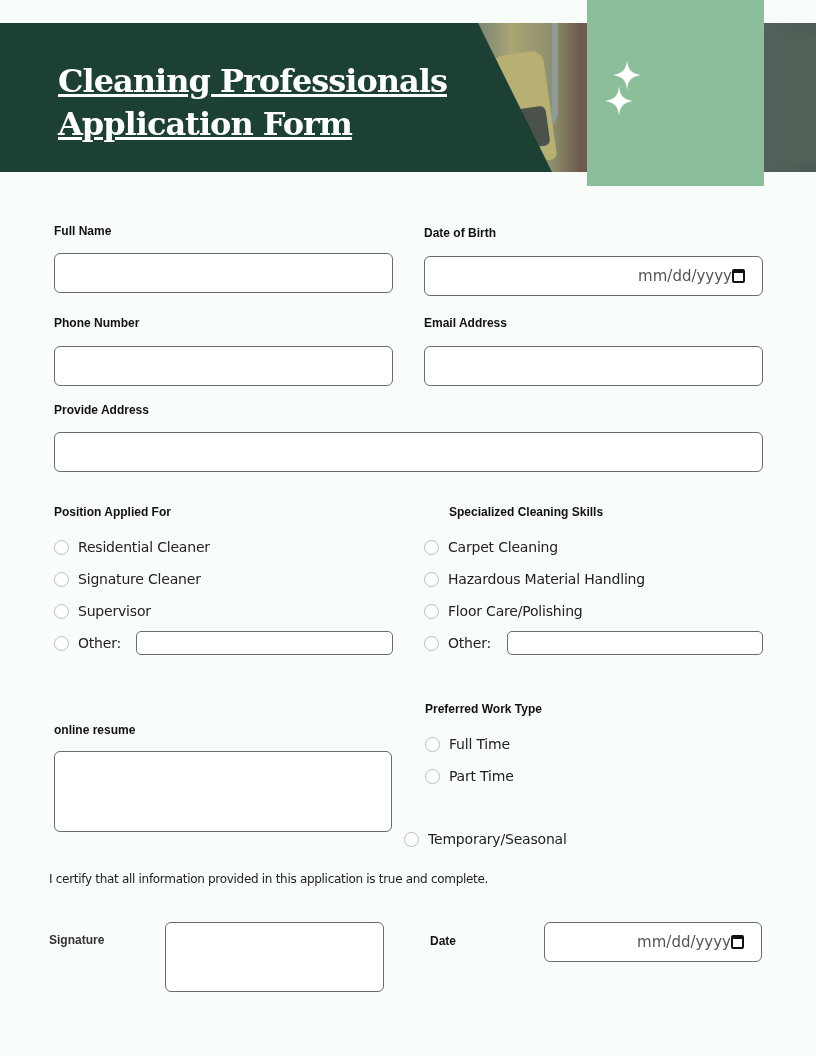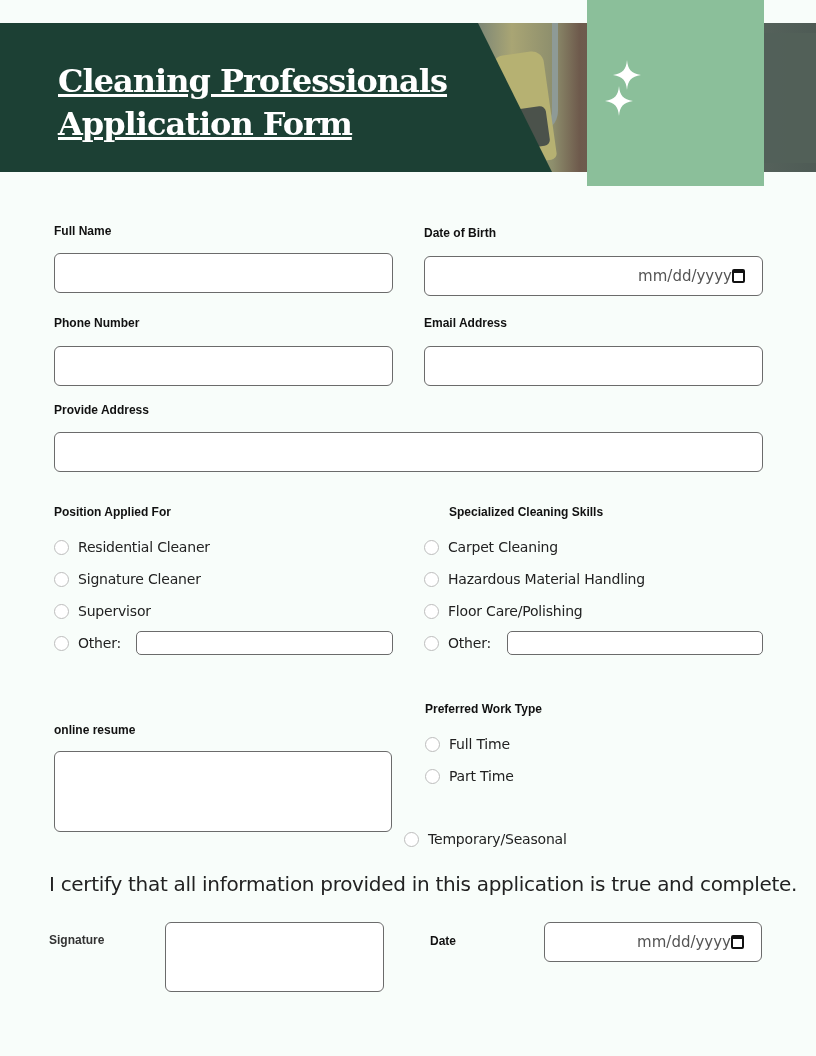--- a/index.html
+++ b/index.html
@@ -73,21 +73,21 @@
       font-size: 14px; color: #222; font-family: "DejaVu Sans", sans-serif; letter-spacing: -0.2px;
     }
     .radio-row .radio {
       width: 15px; height: 15px; border-radius: 50%; border: 1.5px solid #bdbdbd; background: #fff;
       margin-right: 9px; flex: none;
     }
     .other-input {
       position: absolute; background: #fff; border: 1px solid #6b6b6b; border-radius: 5px; height: 24px;
     }
     .certify {
-      position: absolute; left: 49px; top: 872px; font-size: 20px; color: #222;
+      position: absolute; left: 49px; top: 872px; font-size: 12px; color: #222;
       font-family: "DejaVu Sans", sans-serif; letter-spacing: -0.3px;
     }
   </style>
 </head>
 <body>
 
 <div class="header-photo">
   <div class="hose"></div>
   <div class="vac-body"></div>
   <div class="vac-base"></div>

